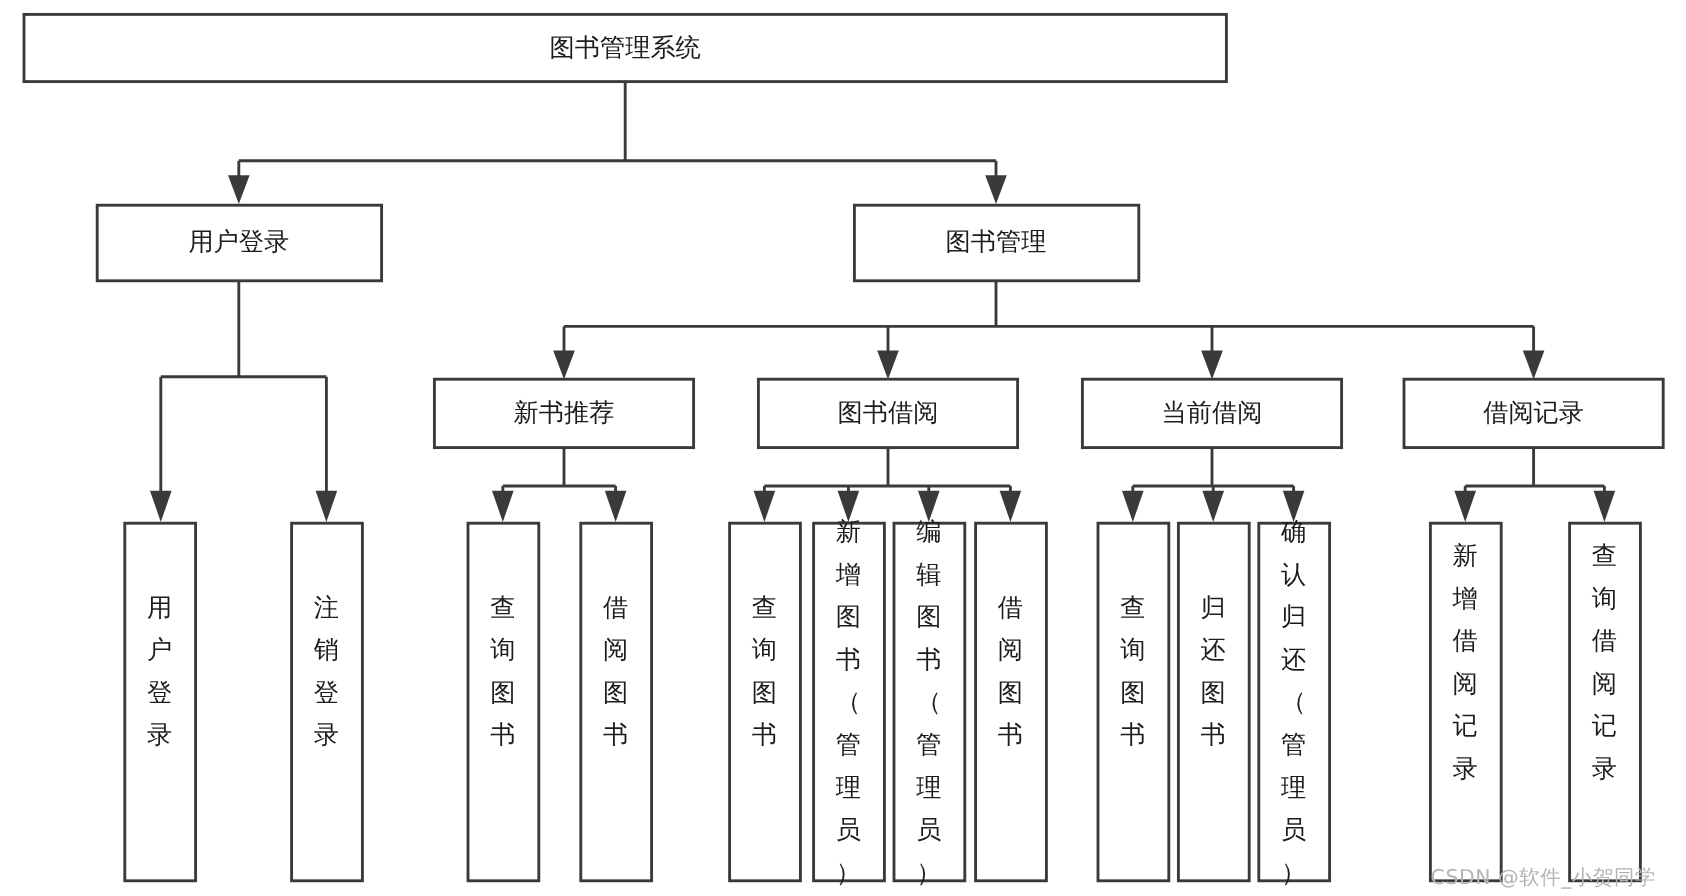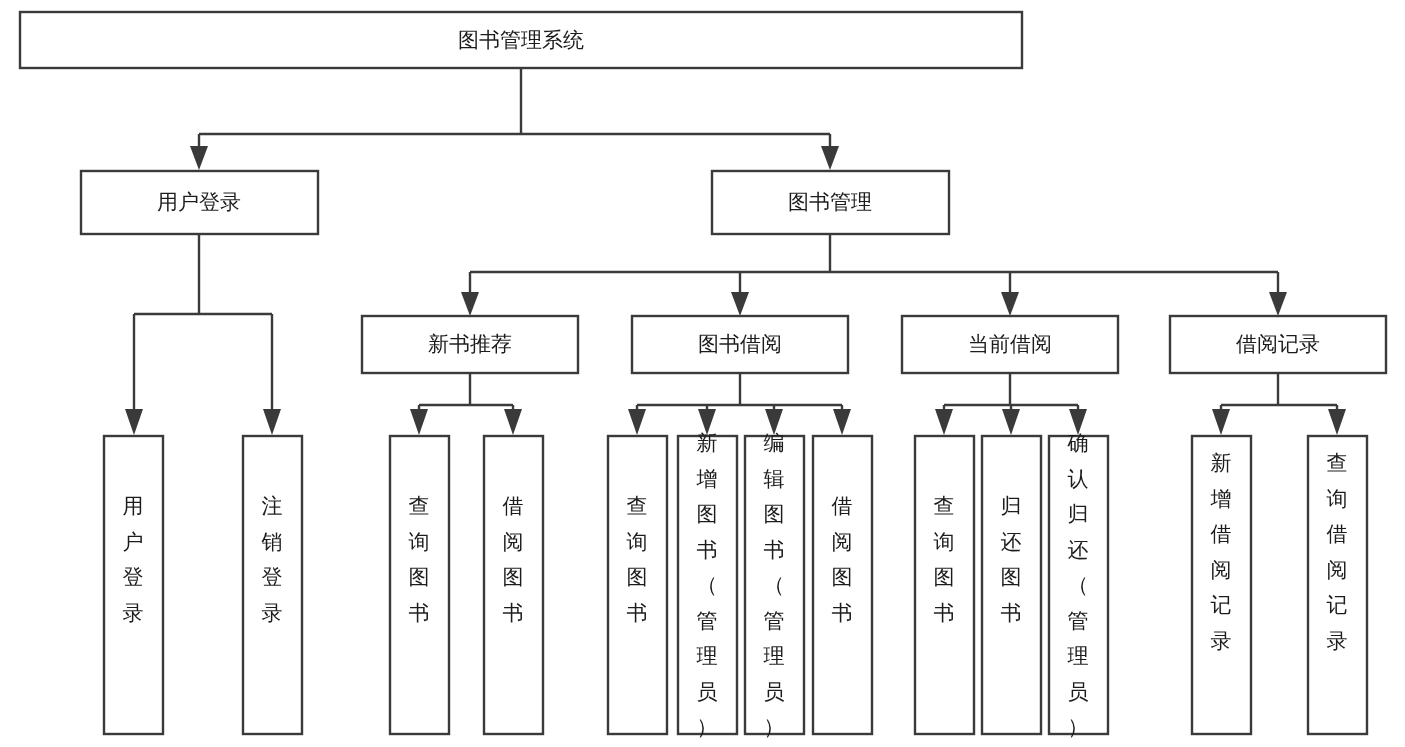--- a/index.html
+++ b/index.html
@@ -241,14 +241,15 @@
       <rect class="node-box" x="1192" y="436" width="59" height="298"></rect>
       <text class="node-label-v" x="1221" y="470"><tspan x="1221" y="470">新</tspan><tspan x="1221" y="505.5">增</tspan><tspan x="1221" y="541">借</tspan><tspan x="1221" y="576.5">阅</tspan><tspan x="1221" y="612">记</tspan><tspan x="1221" y="647.5">录</tspan></text>
     </g>
     <g>
       <rect class="node-box" x="1308" y="436" width="59" height="298"></rect>
       <text class="node-label-v" x="1337" y="470"><tspan x="1337" y="470">查</tspan><tspan x="1337" y="505.5">询</tspan><tspan x="1337" y="541">借</tspan><tspan x="1337" y="576.5">阅</tspan><tspan x="1337" y="612">记</tspan><tspan x="1337" y="647.5">录</tspan></text>
     </g>
 
   </svg>
 
+  <div class="watermark">CSDN @软件_小贺同学</div>
 
 </div>
 
 </body></html>

